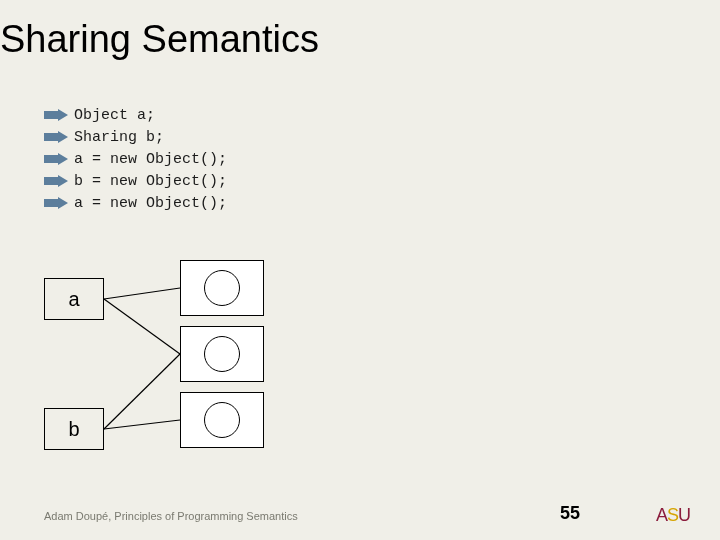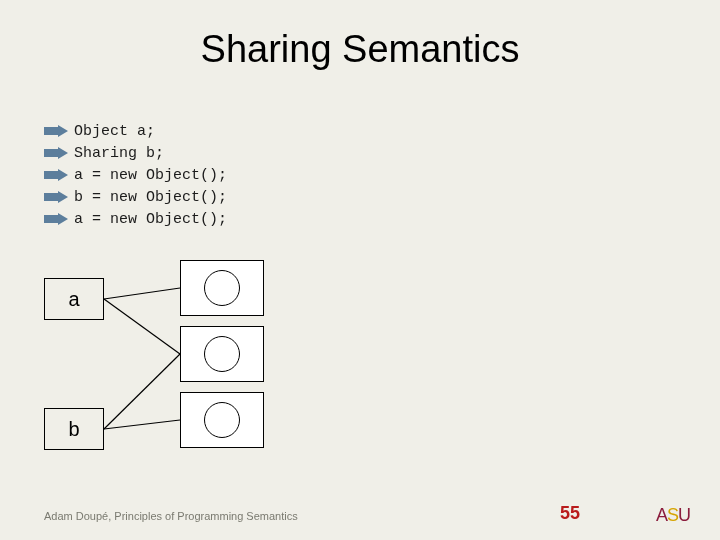--- a/index.html
+++ b/index.html
@@ -3,31 +3,30 @@
 <meta charset="utf-8">
 <style>
   * { box-sizing: border-box; margin: 0; padding: 0; }
   html, body { width: 720px; height: 540px; }
   body {
     background: #f0efe8;
     font-family: Arial, Helvetica, sans-serif;
     position: relative;
   }
   .title {
-    text-align: center;
+    text-align: left;
     font-size: 38px;
     color: #000;
-    padding-top: 28px;
+    padding-top: 18px;
     font-weight: 400;
   }
   .code-block {
     position: absolute;
     top: 104px;
     left: 44px;
-    margin-top: 16px;
   }
   .code-line {
     display: flex;
     align-items: center;
     height: 22px;
   }
   .arrow {
     width: 24px;
     height: 12px;
     margin-right: 6px;
@@ -87,21 +86,21 @@
     left: 44px;
     right: 30px;
     display: flex;
     align-items: center;
     justify-content: space-between;
     font-size: 11px;
     color: #7a7a70;
   }
   .footer .page {
     font-size: 18px;
-    color: #b91c1c;
+    color: #000000;
     font-weight: 700;
     position: absolute;
     right: 110px;
     bottom: -2px;
   }
   .logo {
     position: absolute;
     right: 0;
     bottom: -4px;
     font-weight: 400;

